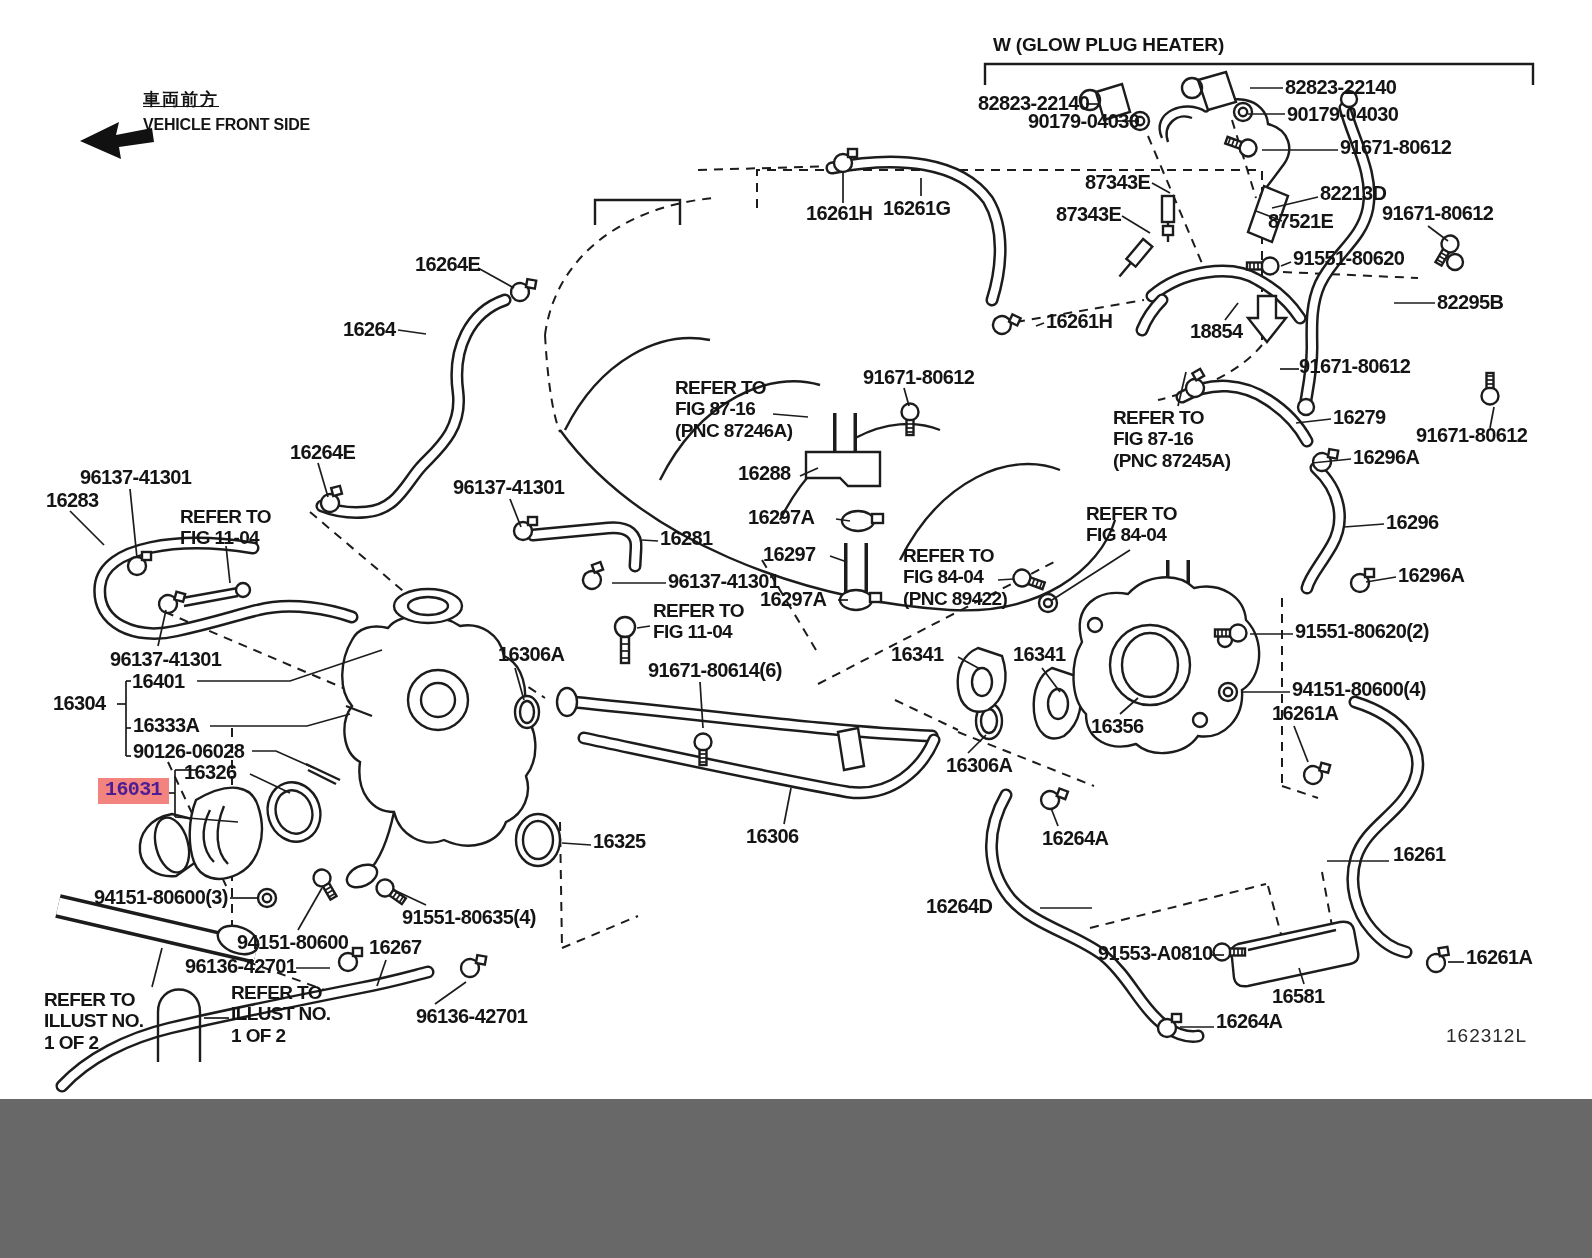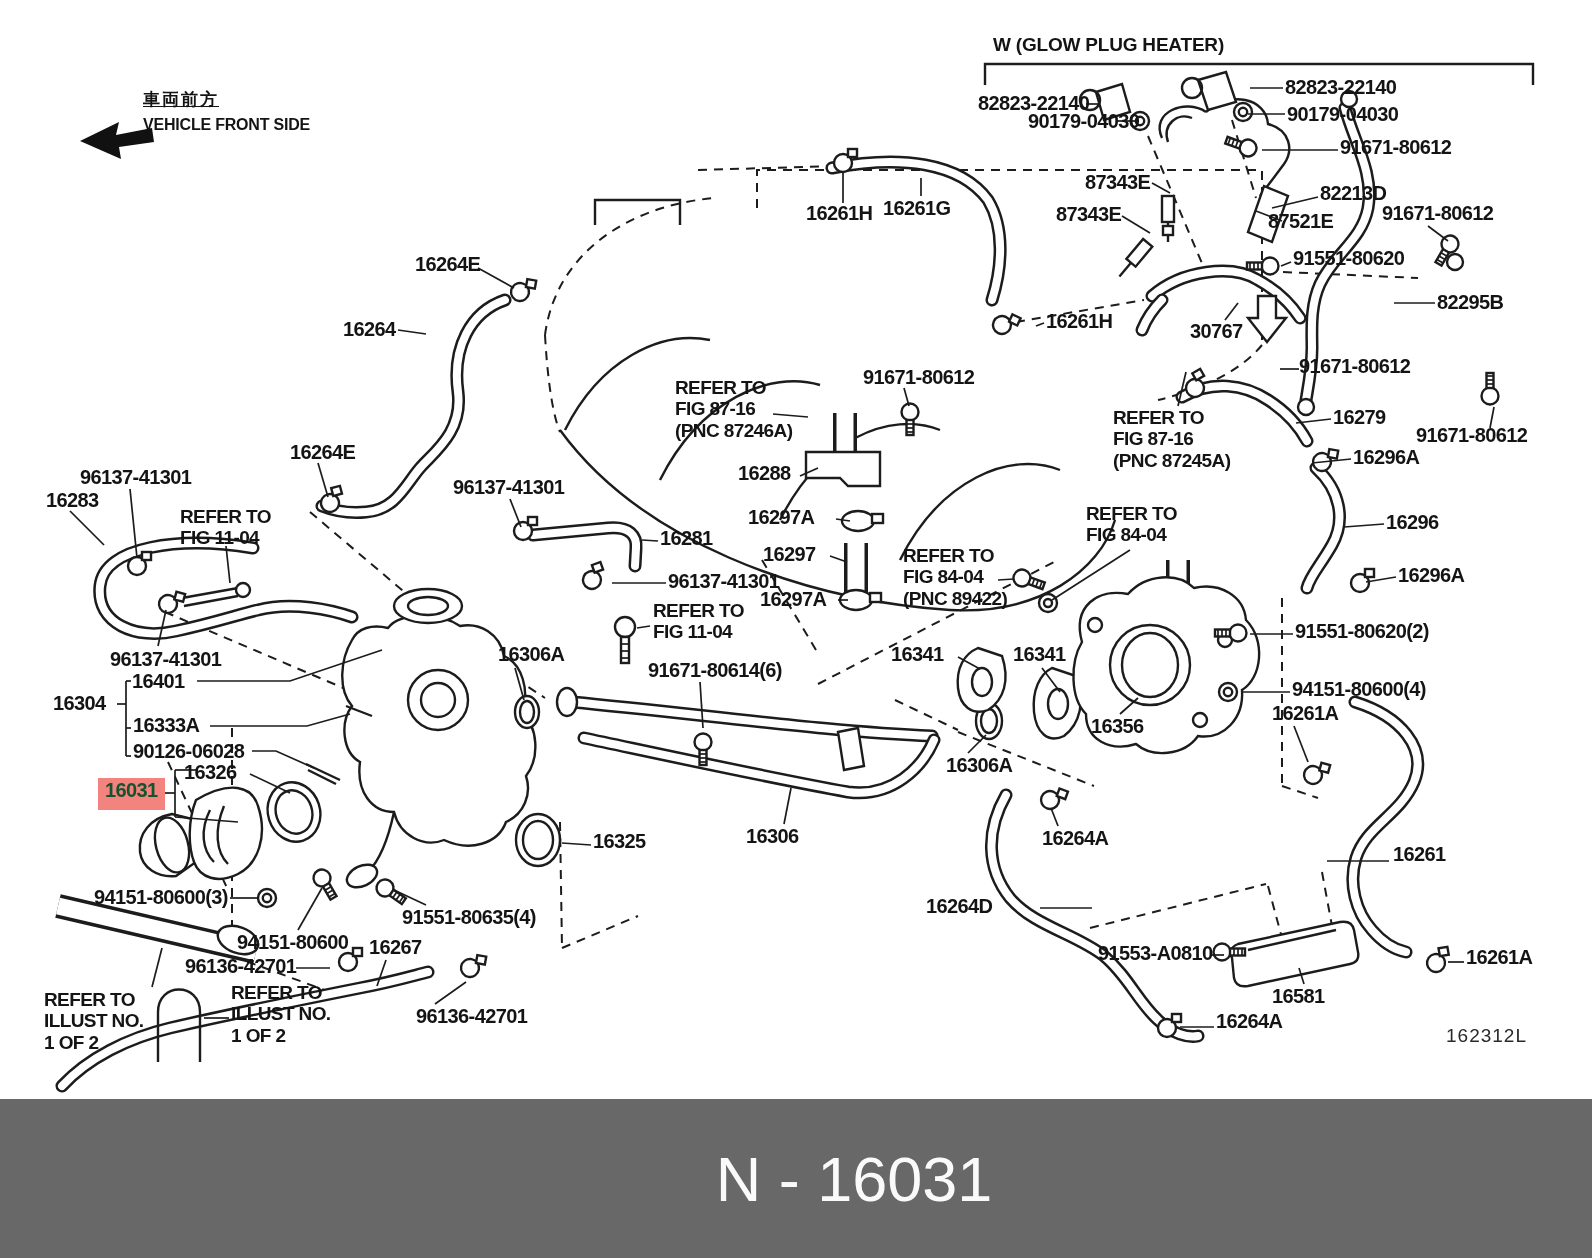--- a/index.html
+++ b/index.html
@@ -16,21 +16,21 @@
   .part{fill:#ffffff;stroke:#1c1c1c;stroke-width:2.4;}
   .partn{fill:none;stroke:#1c1c1c;stroke-width:2.4;}
   #labels{position:absolute;left:0;top:0;width:100%;height:1100px;}
   .lbl{position:absolute;font-weight:bold;font-size:20px;letter-spacing:-0.6px;
        color:#141414;white-space:pre-line;line-height:1.12;}
   .jp{font-size:17px;letter-spacing:2px;}
   .en{font-size:16px;letter-spacing:-0.2px;}
   .hdr{font-size:19px;letter-spacing:-0.2px;}
   .ml{font-size:19px;}
   .plain{font-weight:normal;font-size:19px;letter-spacing:1px;color:#2a2a2a;}
-  .hl{background:#f2837f;color:#14532d;padding:1px 7px 9px 7px;}
+  .hl{background:#f2837f;color:#4c1d95;padding:1px 7px 3px 7px;font-family:Liberation Mono, monospace;}
   #banner{position:absolute;left:0;top:1099px;width:1592px;height:159px;background:#686868;
           display:flex;align-items:center;justify-content:center;}
   #banner span{color:#fafafa;font-size:63px;font-weight:normal;letter-spacing:0;}
   #banner .gap{width:116px;}
 </style>
 </head>
 <body>
 
 <div id="stage">
 
@@ -382,21 +382,21 @@
       <div class="lbl" style="left: 1285px; top: 76px;">82823-22140</div>
       <div class="lbl" style="left: 1287px; top: 103px;">90179-04030</div>
       <div class="lbl" style="left: 1340px; top: 136px;">91671-80612</div>
       <div class="lbl" style="left: 1085px; top: 171px;">87343E</div>
       <div class="lbl" style="left: 1056px; top: 203px;">87343E</div>
       <div class="lbl" style="left: 1320px; top: 182px;">82213D</div>
       <div class="lbl" style="left: 1268px; top: 210px;">87521E</div>
       <div class="lbl" style="left: 1382px; top: 202px;">91671-80612</div>
       <div class="lbl" style="left: 1293px; top: 247px;">91551-80620</div>
       <div class="lbl" style="left: 1437px; top: 291px;">82295B</div>
-      <div class="lbl" style="left: 1190px; top: 320px;">30767</div>
+      <div class="lbl" style="left: 1190px; top: 320px;">18854</div>
       <div class="lbl" style="left: 1299px; top: 355px;">91671-80612</div>
       <div class="lbl" style="left: 806px; top: 202px;">16261H</div>
       <div class="lbl" style="left: 883px; top: 197px;">16261G</div>
       <div class="lbl" style="left: 1046px; top: 310px;">16261H</div>
       <div class="lbl" style="left: 415px; top: 253px;">16264E</div>
       <div class="lbl" style="left: 343px; top: 318px;">16264</div>
       <div class="lbl ml" style="left: 675px; top: 377px;">REFER TO
 FIG 87-16
 (PNC 87246A)</div>
       <div class="lbl" style="left: 863px; top: 366px;">91671-80612</div>
@@ -462,15 +462,14 @@
       <div class="lbl" style="left: 1098px; top: 942px;">91553-A0810</div>
       <div class="lbl" style="left: 1272px; top: 985px;">16581</div>
       <div class="lbl" style="left: 1393px; top: 843px;">16261</div>
       <div class="lbl" style="left: 1466px; top: 946px;">16261A</div>
       <div class="lbl" style="left: 1216px; top: 1010px;">16264A</div>
       <div class="lbl plain" style="left: 1446px; top: 1025px;">162312L</div>
     </div>
 
   <div id="banner">
     <span class="gap"></span>
-    <span>N - 16031</span>
   </div>
 </div>
 
 </body></html>

